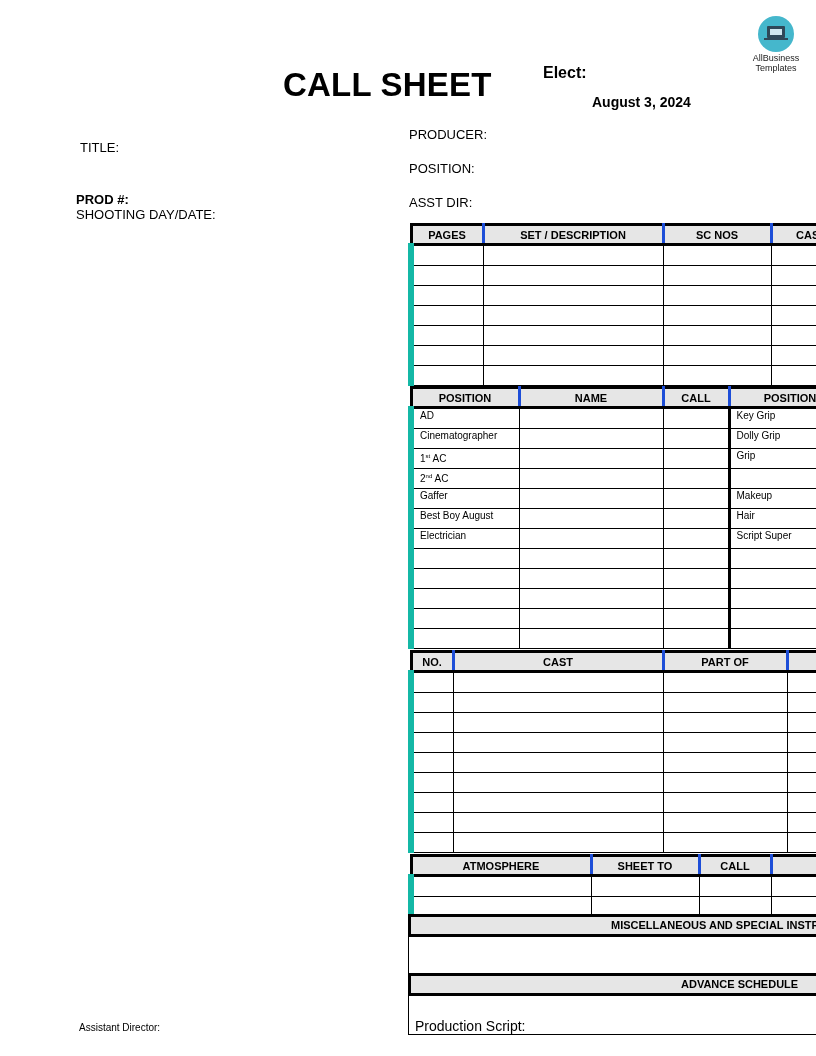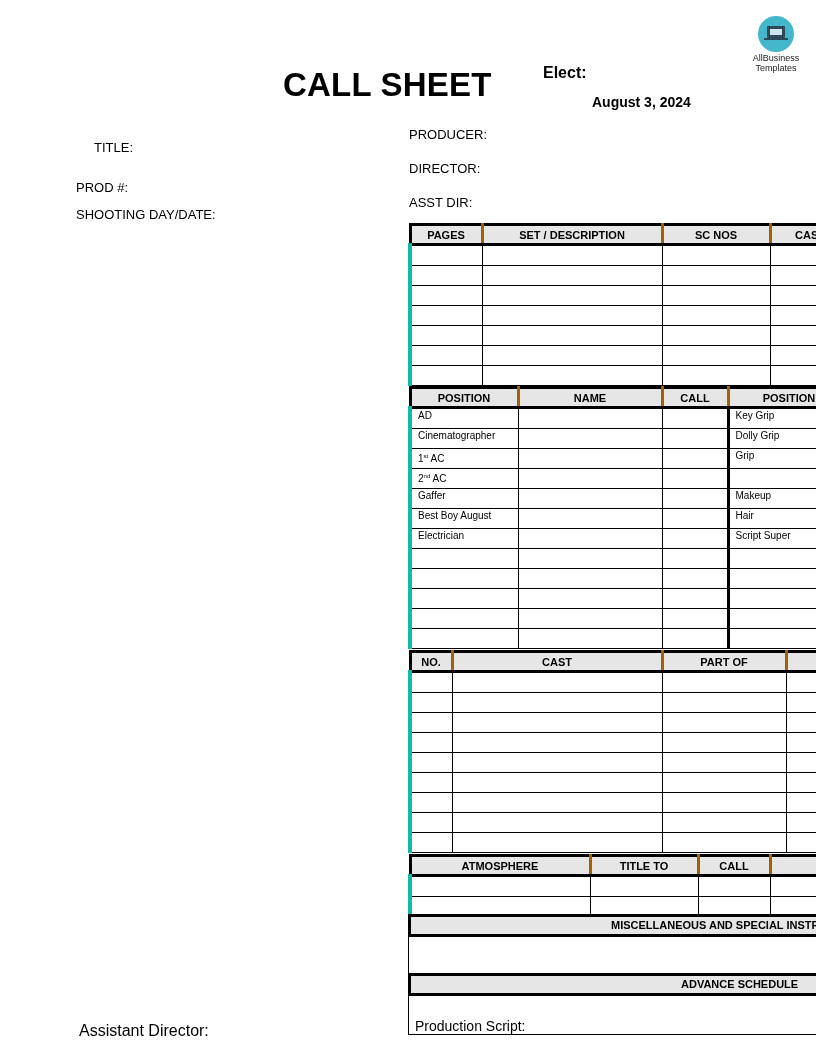--- a/index.html
+++ b/index.html
@@ -13,23 +13,23 @@
   .logo-circle{width:36px;height:36px;border-radius:50%;background:#45b7cc;margin:0 auto;position:relative;overflow:hidden;}
   .logo-screen{position:absolute;left:9px;top:10px;width:18px;height:12px;background:#2f4858;border-radius:1px;}
   .logo-screen:after{content:"";position:absolute;left:3px;top:3px;width:12px;height:6px;background:#cfe6ee;}
   .logo-base{position:absolute;left:6px;top:22px;width:24px;height:2px;background:#2f4858;}
   .logo-text{font-size:9px;line-height:10px;color:#222;margin-top:1px;}
   
   .grid{position:absolute;left:408px;border-collapse:collapse;table-layout:fixed;}
   .grid td,.grid th{border:1px solid #000;padding:0;height:19px;font-size:10px;font-family:"Liberation Sans",sans-serif;}
   .grid th{background:#e6e6e6;font-weight:bold;font-size:11px;height:17px;border-top:3px solid #000;border-bottom:3px solid #000;}
   .grid th:first-child{border-left:3px solid #000;}
-  .grid th{border-right:3px solid #a16207;}
+  .grid th{border-right:3px solid #1d4ed8;}
   .grid td{font-size:10px;padding-left:6px;vertical-align:top;line-height:14px;}
-  .grid td:first-child{border-left:4px solid #14b8a6;}
+  .grid td:first-child{border-left:6px solid #14b8a6;}
   .crew .sep{border-left:3px solid #000;}
   sup{font-size:6px;}
   .band{position:absolute;left:408px;width:420px;height:17px;background:#e6e6e6;border:3px solid #000;font-size:11px;font-weight:bold;font-family:"Liberation Sans",sans-serif;line-height:17px;}
   .box{position:absolute;left:408px;width:420px;border-left:1px solid #000;border-right:none;}
 </style>
 </head>
 <body>
 
 <div class="abs title">CALL SHEET</div>
 <div class="abs date-label">Elect:</div>
@@ -39,26 +39,26 @@
   <div class="logo-circle">
     <div class="logo-screen"></div>
       <div class="logo-base"></div>
   </div>
   <div class="logo-text">
     <div>AllBusiness</div>
     <div>Templates</div>
   </div>
 </div>
 
-<div class="abs lbl" style="left:94px;top:140px;">TITLE:</div>
-<div class="abs lbl" style="left:76px;top:180px;">PROD #:</div>
+<div class="abs lbl" style="left:80px;top:140px;">TITLE:</div>
+<div class="abs lbl" style="left:76px;top:192px;font-weight:bold;">PROD #:</div>
 <div class="abs lbl" style="left:76px;top:207px;">SHOOTING DAY/DATE:</div>
 
 <div class="abs lbl" style="left:409px;top:127px;">PRODUCER:</div>
-<div class="abs lbl" style="left:409px;top:161px;">DIRECTOR:</div>
+<div class="abs lbl" style="left:409px;top:161px;">POSITION:</div>
 <div class="abs lbl" style="left:409px;top:195px;">ASST DIR:</div>
 
 <table class="grid" style="top:223px;width:440px;">
   <colgroup>
       <col style="width:72px">
       <col style="width:180px">
       <col style="width:108px">
       <col style="width:80px">
     </colgroup>
   <tbody>
@@ -276,21 +276,21 @@
 <table class="grid" style="top:854px;width:440px;">
   <colgroup>
       <col style="width:180px">
       <col style="width:108px">
       <col style="width:72px">
       <col style="width:80px">
     </colgroup>
   <tbody>
       <tr>
     <th>ATMOSPHERE</th>
-    <th>TITLE TO</th>
+    <th>SHEET TO</th>
     <th>CALL</th>
     <th></th>
   </tr>
   <tr>
         <td></td>
         <td></td>
         <td></td>
         <td></td>
       </tr>
   <tr>
@@ -307,13 +307,13 @@
 </div>
 <div class="box" style="top:937px;height:36px;"></div>
 
 <div class="band" style="top:973px;">
   <span style="position:absolute;left:270px;">ADVANCE SCHEDULE</span>
 </div>
 <div class="box" style="top:996px;height:38px;border-bottom:1px solid #000;">
   <div style="position:absolute;left:6px;top:22px;font-size:14px;">Production Script:</div>
 </div>
 
-<div class="abs" style="left:79px;top:1022px;font-size:16px;">Assistant Director:</div>
+<div class="abs" style="left:79px;top:1022px;font-size:10px;">Assistant Director:</div>
 
 </body></html>

